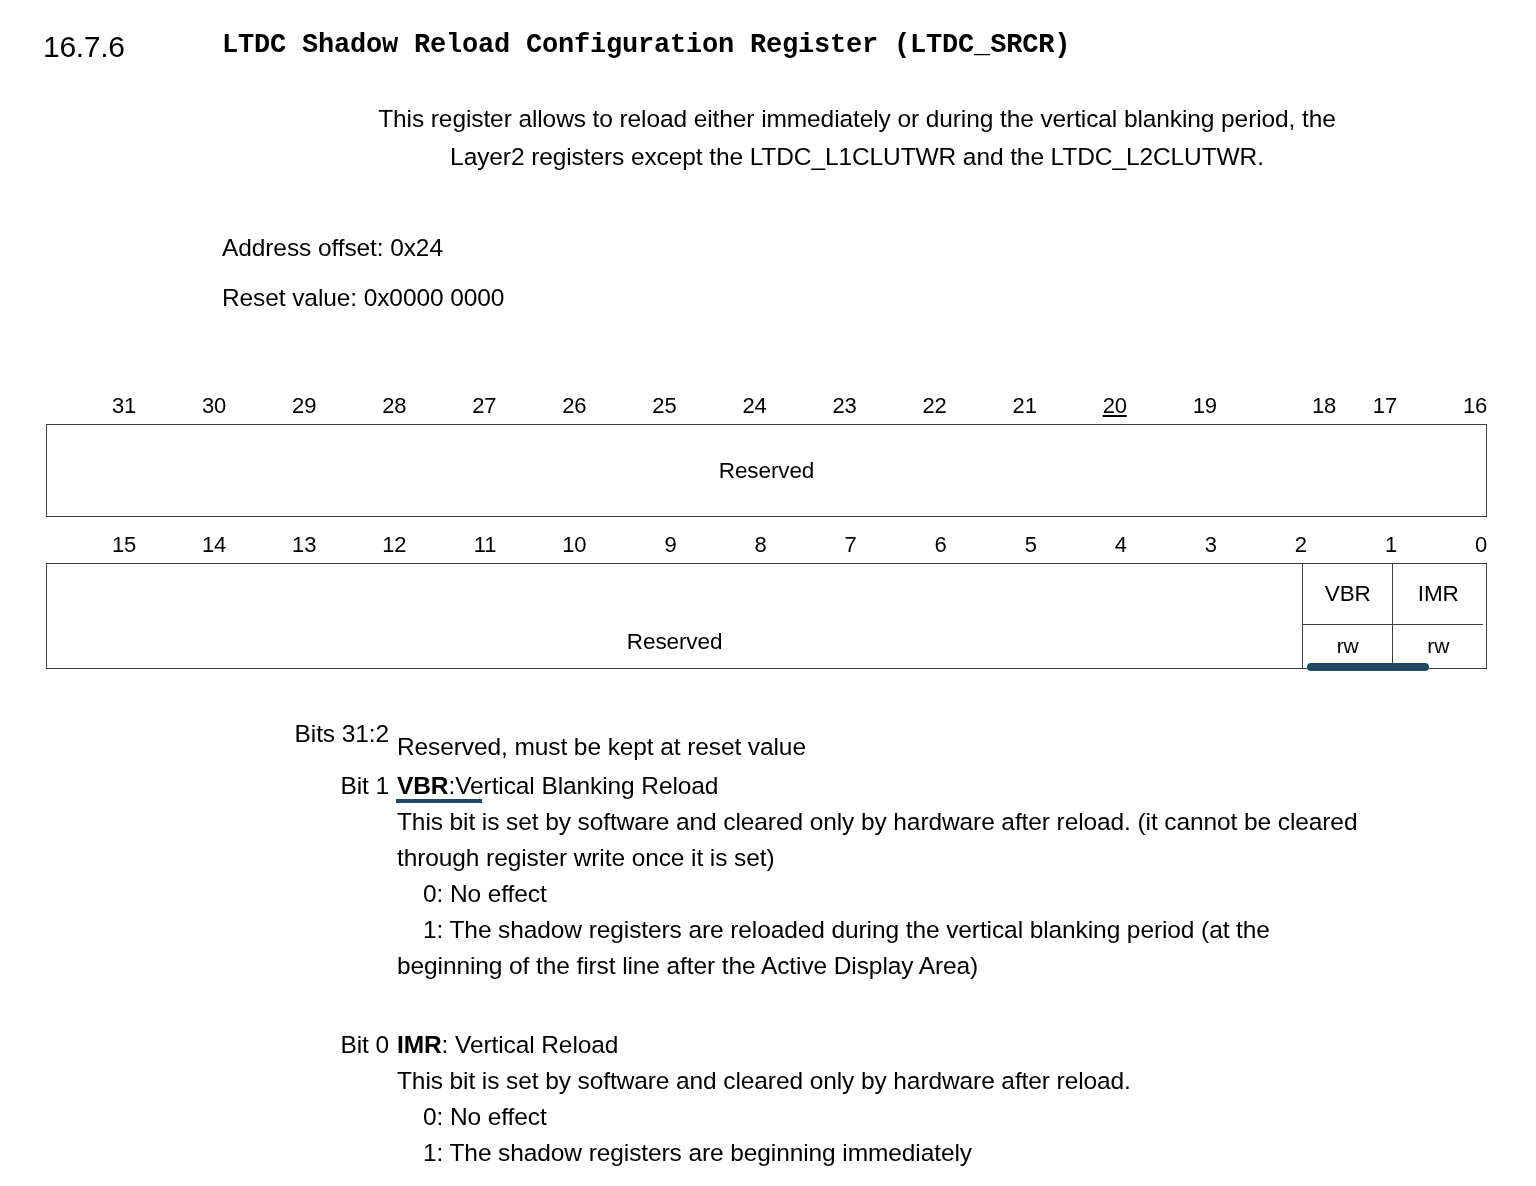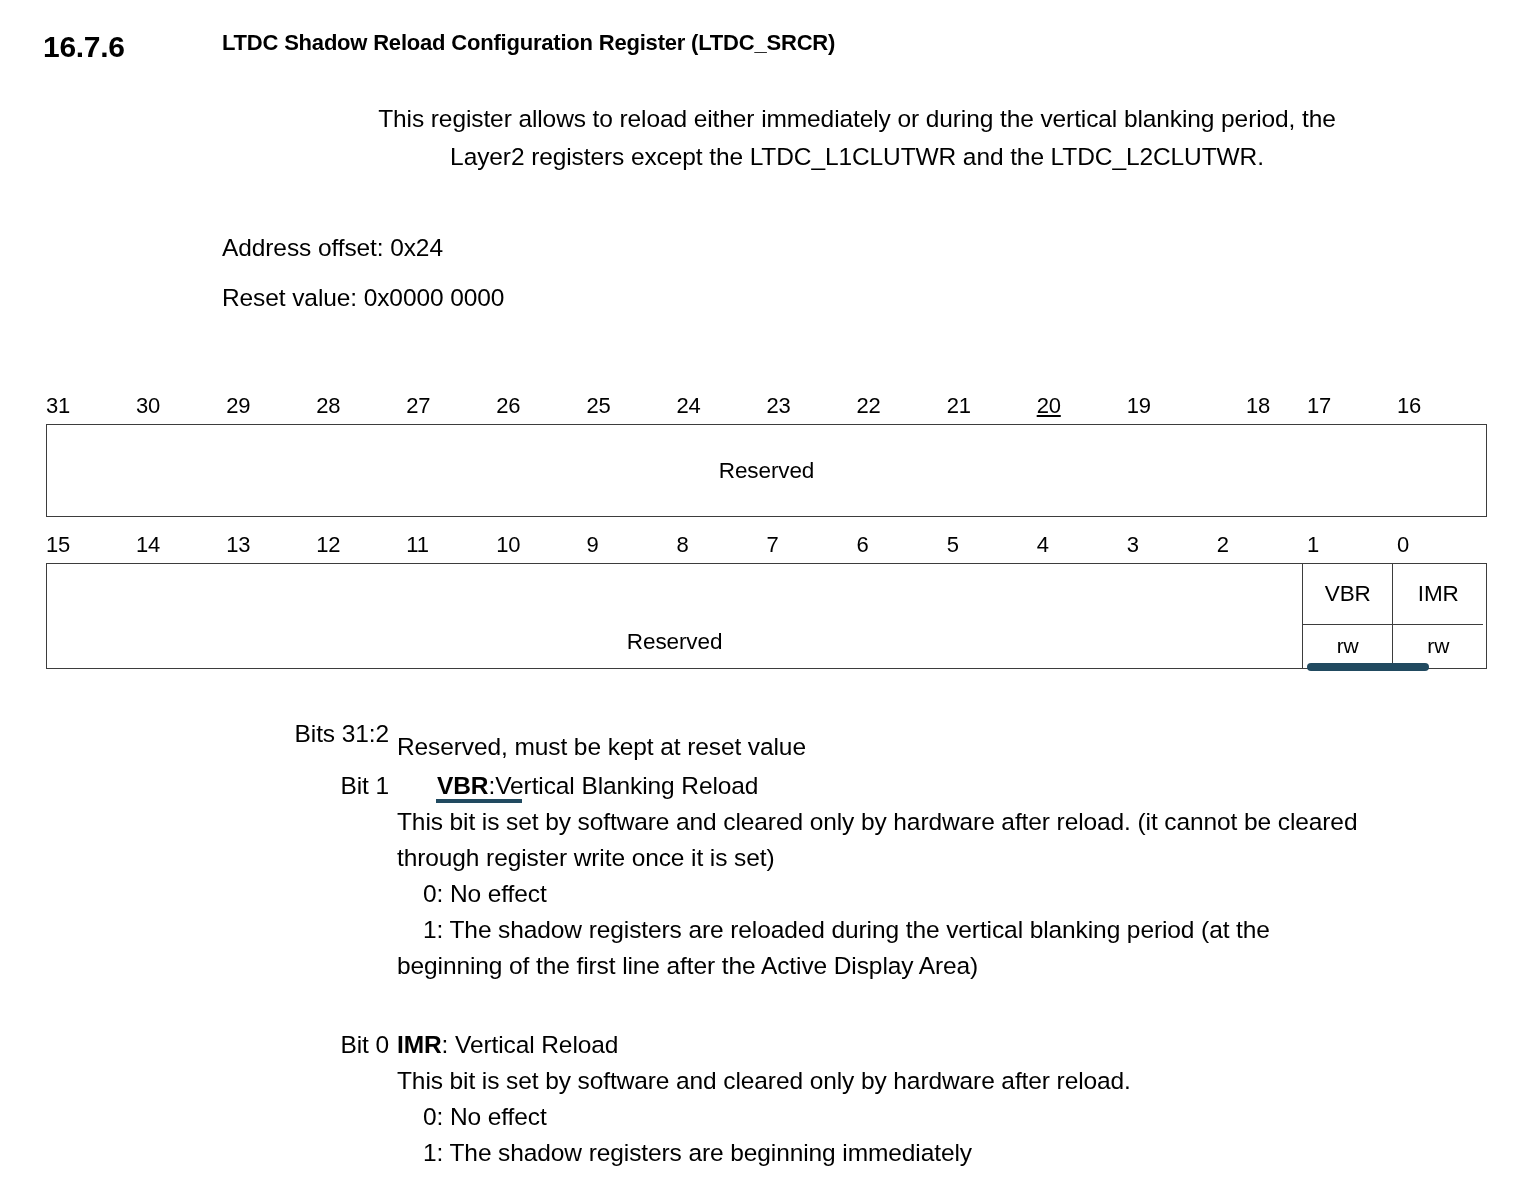--- a/index.html
+++ b/index.html
@@ -22,31 +22,32 @@
     left: 0;
     top: 30px;
     width: 1536px;
     height: 50px;
   }
   .heading-number {
     position: absolute;
     left: 43px;
     top: 0;
     font-size: 30px;
-    font-weight: bold;
+    font-weight: normal;
     letter-spacing: -0.3px;
   }
   .heading-title {
     position: absolute;
     left: 222px;
     top: 0;
-    font-size: 22px;
+    font-size: 27px;
     font-weight: bold;
     letter-spacing: -0.2px;
     white-space: nowrap;
+    font-family: Liberation Mono, monospace;
   }
 
   
   .intro {
     position: absolute;
     left: 222px;
     top: 100px;
     width: 1270px;
   }
   .intro-para {
@@ -88,21 +89,21 @@
 
   .bitnums {
     position: relative;
     height: 32px;
     width: 1441px;
   }
   .bitnum {
     position: absolute;
     top: 0;
     width: 90.06px;
-    text-align: left;
+    text-align: right;
     font-size: 22px;
     line-height: 28px;
     letter-spacing: -0.2px;
   }
 
   .fieldrow {
     position: relative;
     width: 1441px;
     box-sizing: border-box;
     border: 1.6px solid #3d3d3d;
@@ -210,21 +211,20 @@
     line-height: 36px;
     letter-spacing: -0.1px;
   }
   .bd-line { display: block; white-space: nowrap; }
   .bd-indent { display: block; margin-left: 26px; white-space: nowrap; }
   .bd-strong { font-weight: bold; }
 
   .vbr-underline {
     position: relative;
     display: inline-block;
-    margin-left: 40px;
   }
   .vbr-underline::after {
     content: "";
     position: absolute;
     left: -1px;
     bottom: 1px;
     width: 86px;
     height: 4px;
     background: #214a60;
   }

